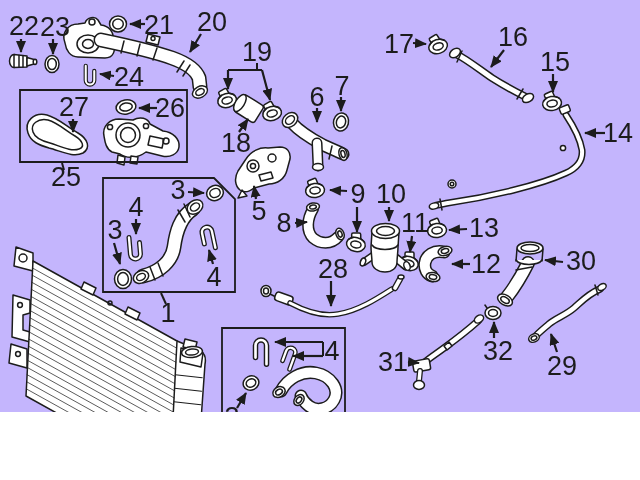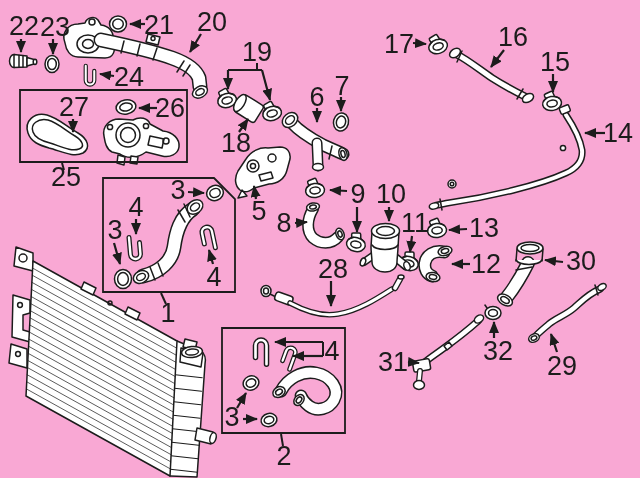--- a/index.html
+++ b/index.html
@@ -1,16 +1,16 @@
 <!DOCTYPE html>
 <html><head>
 <meta charset="utf-8">
 <style>
   html,body{margin:0;padding:0;background:#fff;}
-  .stage{position:relative;width:640px;height:478px;background:#f9a8d4;overflow:hidden;
+  .stage{position:relative;width:640px;height:412px;background:#c4b5fd;overflow:hidden;
          font-family:"Liberation Sans",sans-serif;}
   svg{display:block;}
   .callout-num{font-family:"Liberation Sans","DejaVu Sans",sans-serif;
                text-anchor:middle;}
 </style>
 </head>
 <body>
 
 <div class="stage">
 <svg id="diagram-svg" width="640" height="480" viewBox="0 0 640 480" xmlns="http://www.w3.org/2000/svg">

